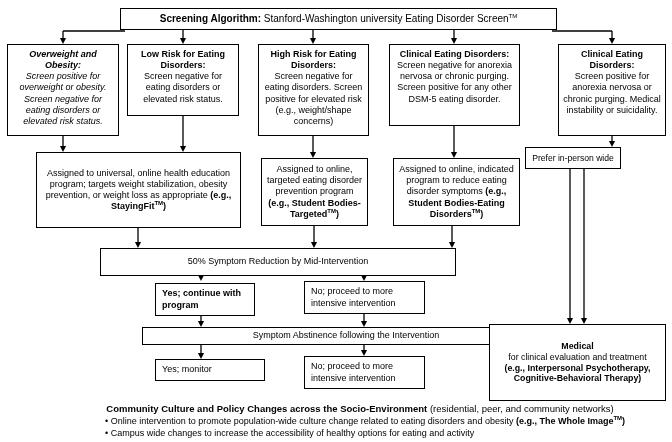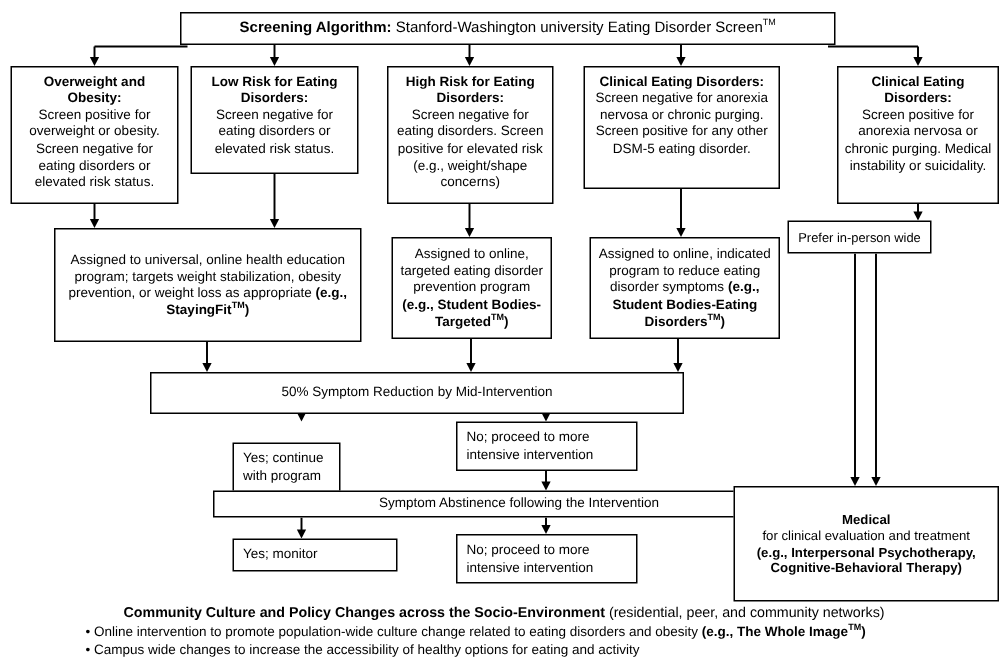--- a/index.html
+++ b/index.html
@@ -12,21 +12,21 @@
   .box { position:absolute; z-index:1; border:1.5px solid #000; background:#fff;
          font-size:9px; line-height:1.24; text-align:center; padding:4px 3px; }
   .box .hdr { font-weight:bold; }
   .center-v { display:flex; align-items:center; justify-content:center; padding:2px 4px; }
   .left-v { display:flex; align-items:center; justify-content:flex-start; text-align:left; padding:2px 6px; }
   .title-box { font-size:10px; }
   .nowrap { white-space:nowrap; font-size:8.6px; }
   sup { font-size:6px; line-height:0; vertical-align:super; }
   b { font-weight:bold;margin-top:20px; }
   .referral-box { font-size:8.8px; }
-  .footer-line { position:absolute; z-index:1; font-size:9px; }
+  .footer-line { position:absolute; z-index:1; font-size:9px;padding-left:48px; }
   .footer-heading { left:0; top:403px; width:672px; text-align:center; font-size:9.5px; }
   .bullet1 { left:57px; top:416px; }
   .bullet2 { left:57px; top:428px; }
 </style>
 </head>
 <body>
 
 <div class="canvas">
 
   <svg class="arrows" width="672" height="442" viewBox="0 0 672 442">
@@ -81,21 +81,21 @@
     <path d="M570,169 V319"></path>
       <polygon points="570,324 566.9,318 573.1,318"></polygon>
     <path d="M584,169 V319"></path>
       <polygon points="584,324 580.9,318 587.1,318"></polygon>
   </svg>
 
   <div class="box center-v title-box" style="left:120px; top:8px; width:437px; height:22px;">
     <div><b>Screening Algorithm:</b><span> Stanford-Washington university Eating Disorder Screen</span><sup>TM</sup></div>
   </div>
 
-  <div class="box" style="left:7px; top:44px; width:112px; height:92px;">
+  <div class="box" style="left:7px; top:44px; width:112px; height:92px;font-style:italic;">
     <div class="hdr">Overweight and Obesity:</div>
     <div>Screen positive for overweight or obesity. Screen negative for eating disorders or elevated risk status.</div>
   </div>
 
   <div class="box" style="left:127px; top:44px; width:112px; height:72px;">
     <div class="hdr">Low Risk for Eating Disorders:</div>
     <div>Screen negative for eating disorders or elevated risk status.</div>
   </div>
 
   <div class="box" style="left:258px; top:44px; width:111px; height:92px;">
@@ -135,21 +135,21 @@
   </div>
 
   <div class="box center-v nowrap" style="left:525px; top:147px; width:96px; height:22px;">
     <div>Prefer in-person wide</div>
   </div>
 
   <div class="box center-v" style="left:100px; top:248px; width:356px; height:28px;">
     <div>50% Symptom Reduction by Mid-Intervention</div>
   </div>
 
-  <div class="box left-v" style="left:155px; top:295px; width:72px; height:33px;">
+  <div class="box left-v" style="left:155px; top:283px; width:100px; height:33px;font-weight:bold;">
     <div>Yes; continue with program</div>
   </div>
 
   <div class="box left-v" style="left:304px; top:281px; width:121px; height:33px;">
     <div>No; proceed to more intensive intervention</div>
   </div>
 
   <div class="box center-v" style="left:100px; top:327px; width:408px; height:18px;margin-left:42px;">
     <div>Symptom Abstinence following the Intervention</div>
   </div>

